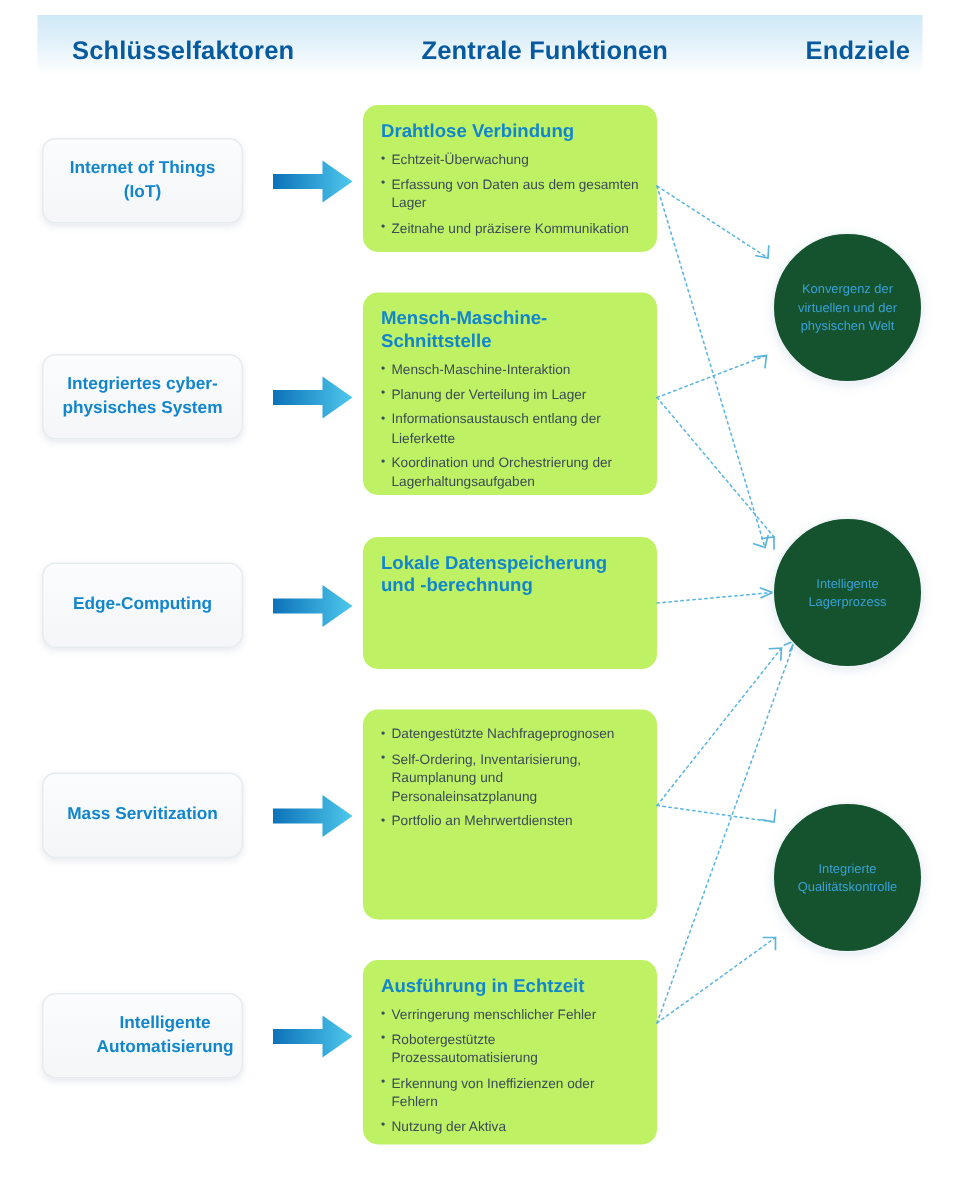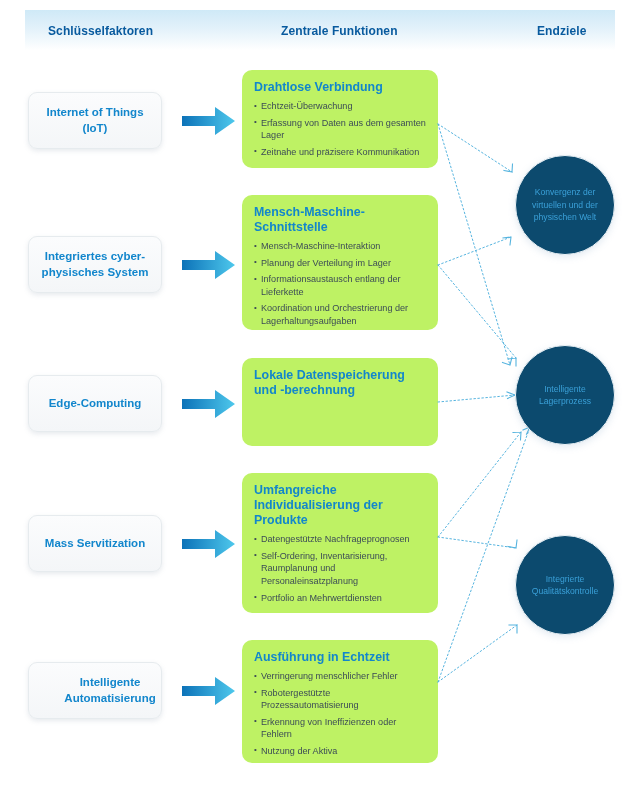--- a/index.html
+++ b/index.html
@@ -12,21 +12,21 @@
   }
   #stage{position:relative;width:640px;height:787px;overflow:hidden;}
 
   
   .header-band{
     position:absolute;left:25px;top:10px;width:590px;height:40px;
     background:linear-gradient(to bottom,#cfe9f7 0%,#e2f1fa 45%,#f4fafd 80%,#ffffff 100%);
   }
   .col-head{
     position:absolute;top:24px;
-    font-size:12px;font-weight:bold;color:#085a9e;
+    font-size:17px;font-weight:bold;color:#085a9e;
     letter-spacing:.1px;white-space:nowrap;
   }
   .col-head.c1{left:48px;}
   .col-head.c2{left:281px;}
   .col-head.c3{left:537px;}
 
   
   .kf-box{
     position:absolute;left:28px;width:134px;
     border:1px solid #e6ebee;border-radius:9px;
@@ -61,21 +61,21 @@
   }
   .fn-list li:last-child{margin-bottom:0;}
   .fn-list li:before{
     content:"\2022";position:absolute;left:0;top:-0.5px;
     color:#3c4c56;font-size:8px;
   }
 
   
   .goal{
     position:absolute;width:100px;height:100px;border-radius:50%;
-    background:#0c4a6e;border:1px solid #eef4f8;
+    background:#14532d;border:1px solid #eef4f8;
     box-shadow:0 2px 7px rgba(130,165,195,.22);
     display:flex;align-items:center;justify-content:center;text-align:center;
     color:#3aa0d8;font-size:8.6px;line-height:1.45;
     box-sizing:border-box;padding:0 6px;
   }
 
   
   #connectors{position:absolute;left:0;top:0;width:640px;height:787px;pointer-events:none;}
 </style>
 </head>
@@ -156,21 +156,20 @@
       <defs>
           <linearGradient id="ag4" x1="0" y1="0" x2="1" y2="0">
         <stop offset="0" stop-color="#0c72b8"></stop>
             <stop offset="1" stop-color="#4ec8ec"></stop>
       </linearGradient>
         </defs>
       <path d="M0 10 L33 10 L33 1 L53 15 L33 29 L33 20 L0 20 Z" fill="url(#ag4)"></path>
     </svg>
   </div>
   <div class="fn-card" style="top:473px;height:140px;">
-    <div class="fn-title">Umfangreiche Individualisierung der Produkte</div>
     <ul class="fn-list">
       <li>Datengestützte Nachfrageprognosen</li>
       <li>Self-Ordering, Inventarisierung, Raumplanung und Personaleinsatzplanung</li>
       <li>Portfolio an Mehrwertdiensten</li>
     </ul>
   </div>
 
   <div class="kf-box" style="top:662px;height:57px;padding-left:36px;">Intelligente Automatisierung</div>
   <div class="arrow" style="left:182px;top:676px;">
     <svg viewBox="0 0 54 30" width="54" height="30">

